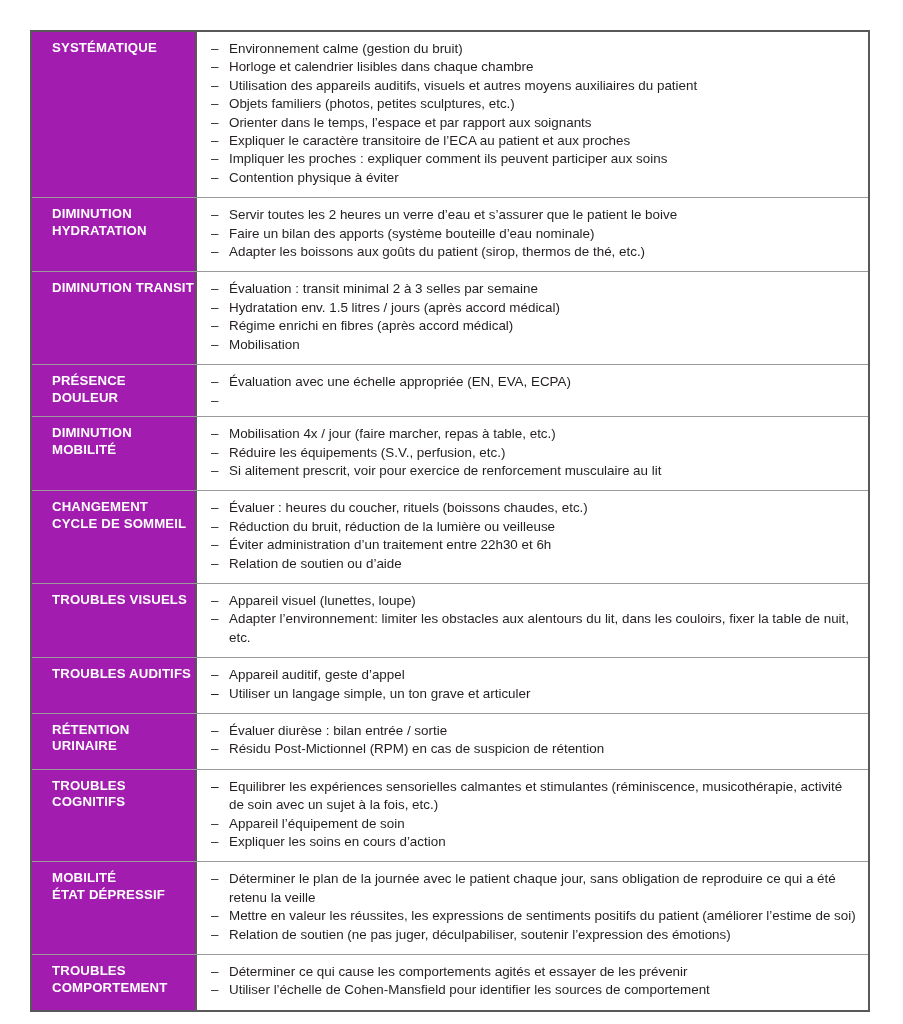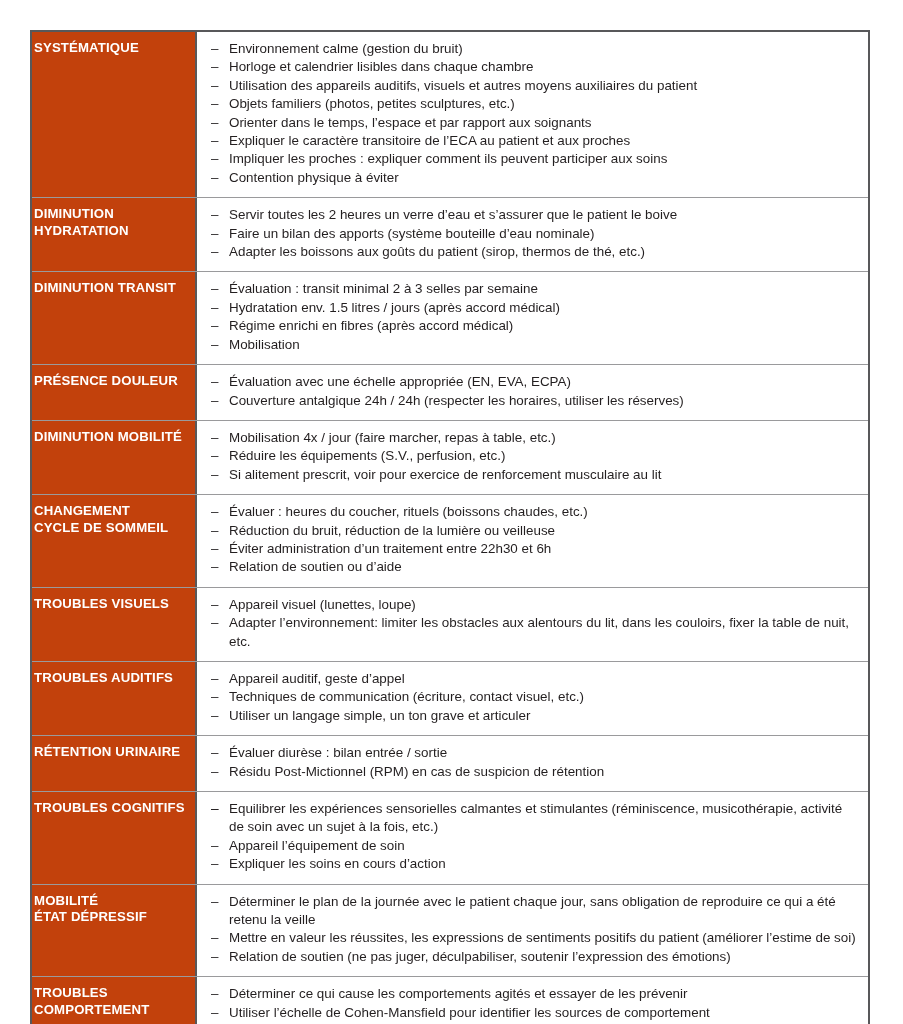--- a/index.html
+++ b/index.html
@@ -34,24 +34,24 @@
     align-items: stretch;
     border-bottom: 1px solid #9a9a9c;
     box-sizing: border-box;
   }
   .t-row:last-child {
     border-bottom: none;
   }
   .cat-cell {
     flex: 0 0 165px;
     width: 165px;
-    background: #c2410c;
+    background: #a21caf;
     border-right: 2px solid #58585a;
     box-sizing: border-box;
-    padding: 8px 0 10px 2px;
+    padding: 8px 0 10px 20px;
   }
   .cat-label {
     color: #ffffff;
     font-weight: bold;
     font-size: 13.2px;
     line-height: 16.5px;
     letter-spacing: 0.15px;
     white-space: pre-line;
   }
   .actions-cell {
@@ -128,21 +128,21 @@
           </ul>
         </div>
       </div>
       <div class="t-row">
         <div class="cat-cell">
           <div class="cat-label">PRÉSENCE DOULEUR</div>
         </div>
         <div class="actions-cell">
           <ul class="action-list">
             <li class="action-item"><span class="dash">–</span><span>Évaluation avec une échelle appropriée (EN, EVA, ECPA)</span></li>
-            <li class="action-item"><span class="dash">–</span><span>Couverture antalgique 24h / 24h (respecter les horaires, utiliser les réserves)</span></li>
+            <li class="action-item"><span class="dash">–</span></li>
           </ul>
         </div>
       </div>
       <div class="t-row">
         <div class="cat-cell">
           <div class="cat-label">DIMINUTION MOBILITÉ</div>
         </div>
         <div class="actions-cell">
           <ul class="action-list">
             <li class="action-item"><span class="dash">–</span><span>Mobilisation 4x / jour (faire marcher, repas à table, etc.)</span></li>
@@ -176,21 +176,21 @@
           </ul>
         </div>
       </div>
       <div class="t-row">
         <div class="cat-cell">
           <div class="cat-label">TROUBLES AUDITIFS</div>
         </div>
         <div class="actions-cell">
           <ul class="action-list">
             <li class="action-item"><span class="dash">–</span><span>Appareil auditif, geste d’appel</span></li>
-            <li class="action-item"><span class="dash">–</span><span>Techniques de communication (écriture, contact visuel, etc.)</span></li>
+            <li class="action-item"><span class="dash">–</span></li>
             <li class="action-item"><span class="dash">–</span><span>Utiliser un langage simple, un ton grave et articuler</span></li>
           </ul>
         </div>
       </div>
       <div class="t-row">
         <div class="cat-cell">
           <div class="cat-label">RÉTENTION URINAIRE</div>
         </div>
         <div class="actions-cell">
           <ul class="action-list">

